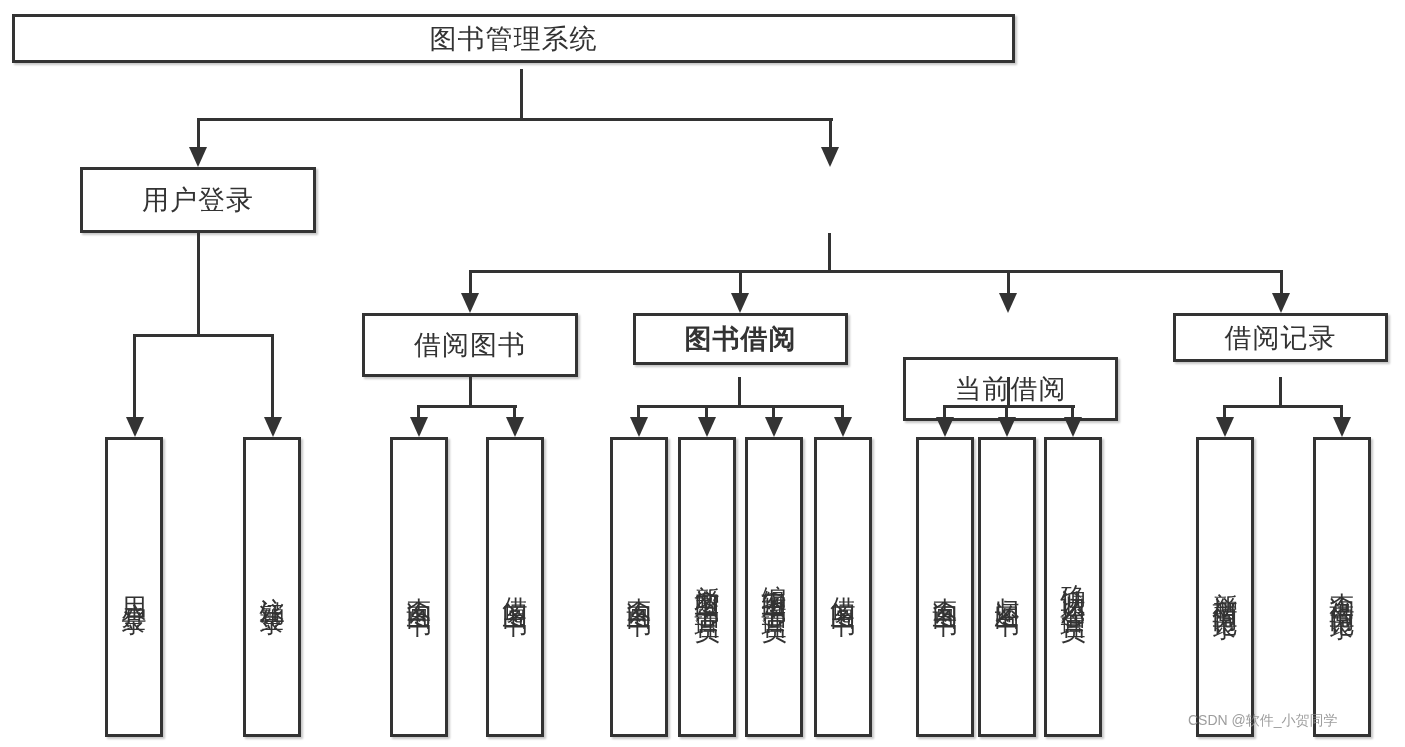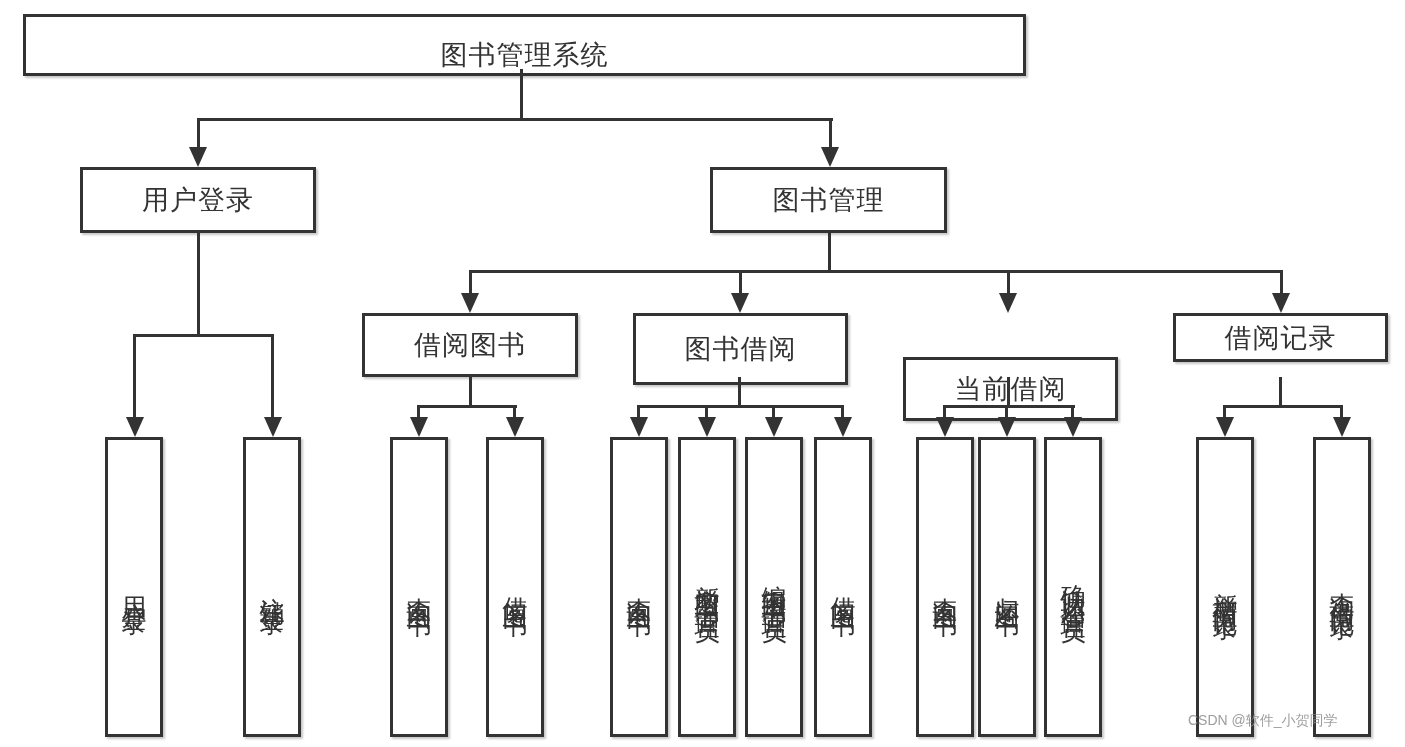--- a/index.html
+++ b/index.html
@@ -21,35 +21,32 @@
          border-left:9px solid transparent;border-right:9px solid transparent;
          border-top:20px solid #333333;}
   .watermark{position:absolute;left:1188px;top:712px;font-size:14px;
              color:rgba(140,140,140,0.85);z-index:20;white-space:nowrap;text-align:center;}
 </style>
 </head>
 <body>
 
 <div class="canvas">
 
-  <div class="node hnode" style="left:23px;top:14px;width:1003px;height:62px;align-items:flex-end;">
+  <div class="node hnode" style="left:12px;top:14px;width:1003px;height:49px;">
     <span>图书管理系统</span>
   </div>
 
   <div class="node hnode" style="left:80px;top:167px;width:236px;height:66px;">
     <span>用户登录</span>
   </div>
-  <div class="node hnode" style="left:710px;top:167px;width:237px;height:66px;">
-    <span>图书管理</span>
-  </div>
 
   <div class="node hnode" style="left:362px;top:313px;width:216px;height:64px;">
     <span>借阅图书</span>
   </div>
-  <div class="node hnode" style="left:633px;top:313px;width:215px;height:72px;">
+  <div class="node hnode" style="left:633px;top:313px;width:215px;height:52px;font-weight:bold;">
     <span>图书借阅</span>
   </div>
   <div class="node hnode" style="left:903px;top:313px;width:215px;height:64px;margin-top:44px;">
     <span>当前借阅</span>
   </div>
   <div class="node hnode" style="left:1173px;top:313px;width:215px;height:49px;">
     <span>借阅记录</span>
   </div>
 
   <div class="node leaf" style="left:105px;">

